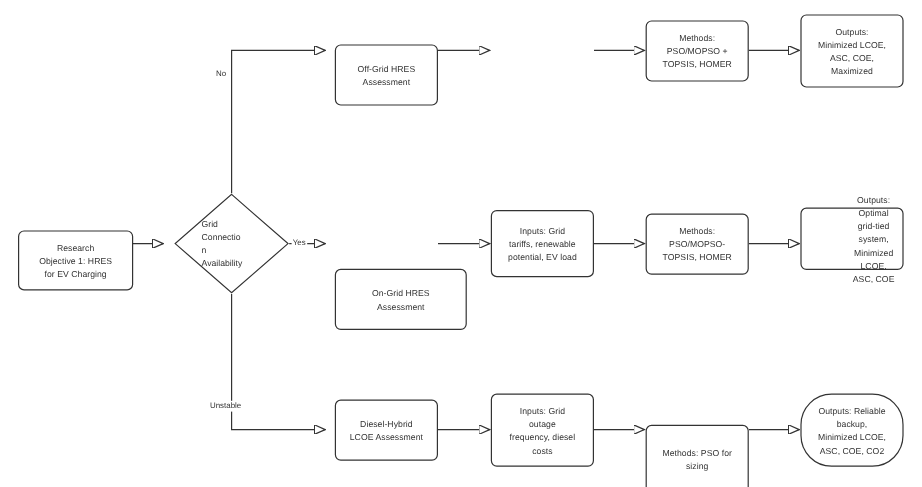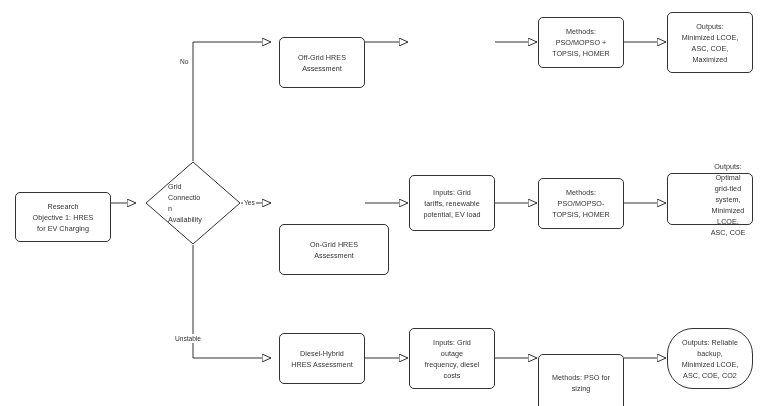--- a/index.html
+++ b/index.html
@@ -165,21 +165,21 @@
   </div>
   <div class="node" style="left:667px; top:173px; width:86px; height:52px;padding-left:40px;">
     <span class="node-text">Outputs: Optimal
 grid-tied system,
 Minimized LCOE,
 ASC, COE</span>
   </div>
 
   <div class="node" style="left:279px; top:333px; width:86px; height:51px;">
     <span class="node-text">Diesel-Hybrid
-HRES Assessment</span>
+LCOE Assessment</span>
   </div>
   <div class="node" style="left:409px; top:328px; width:86px; height:61px;">
     <span class="node-text">Inputs: Grid
 outage
 frequency, diesel
 costs</span>
   </div>
   <div class="node" style="left:538px; top:333px; width:86px; height:57px;margin-top:21px;">
     <span class="node-text">Methods: PSO for
 sizing</span>

